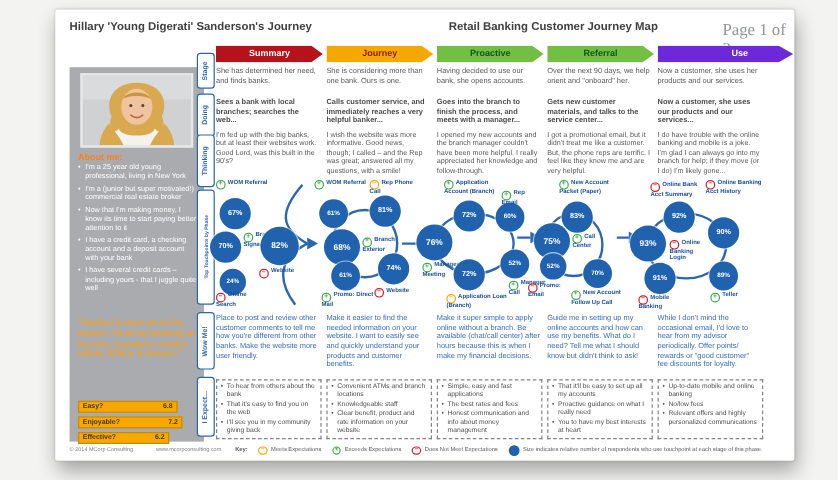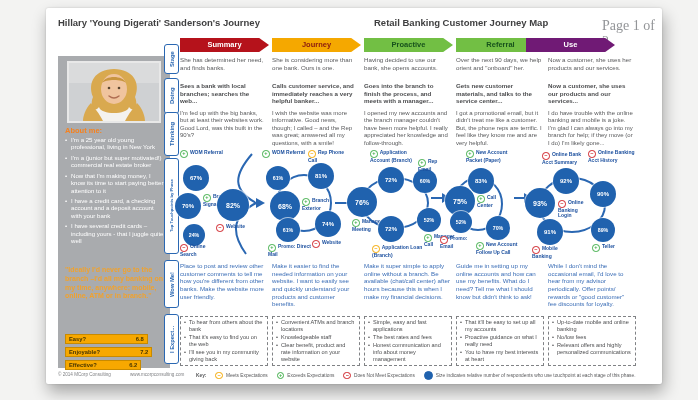--- a/index.html
+++ b/index.html
@@ -176,21 +176,21 @@
       <div class="abs cell doing" style="left: 410px; top: 74px;">Gets new customer materials, and talks to the service center...</div>
       <div class="abs cell thinking" style="left: 410px; top: 102px;">I got a promotional email, but it didn't treat me like a customer. But, the phone reps are terrific. I feel like they know me and are very helpful.</div>
       <div class="abs cell wow" style="left: 410px; top: 254px;">Guide me in setting up my online accounts and how can use my benefits. What do I need? Tell me what I should know but didn't think to ask!</div>
       <div class="abs expect-box" style="left: 410px; top: 308px;">
         <ul>
           <li>That it'll be easy to set up all my accounts</li>
           <li>Proactive guidance on what I really need</li>
           <li>You to have my best interests at heart</li>
         </ul>
       </div>
-      <div class="abs phase-arrow" style="left: 480px; background: #701a75; color: rgb(255, 255, 255);">Use</div>
+      <div class="abs phase-arrow" style="left: 502px; background: #6d28d9; color: rgb(255, 255, 255); padding-left: 24px;">Use</div>
       <div class="abs cell" style="left: 502px; top: 48px;">Now a customer, she uses her products and our services.</div>
       <div class="abs cell doing" style="left: 502px; top: 74px;">Now a customer, she uses our products and our services...</div>
       <div class="abs cell thinking" style="left: 502px; top: 102px;">I do have trouble with the online banking and mobile is a joke. I'm glad I can always go into my branch for help; if they move (or I do) I'm likely gone...</div>
       <div class="abs cell wow" style="left: 502px; top: 254px;">While I don't mind the occasional email, I'd love to hear from my advisor periodically. Offer points/ rewards or "good customer" fee discounts for loyalty.</div>
       <div class="abs expect-box" style="left: 502px; top: 308px;">
         <ul>
           <li>Up-to-date mobile and online banking</li>
           <li>No/low fees</li>
           <li>Relevant offers and highly personalized communications</li>
         </ul>

